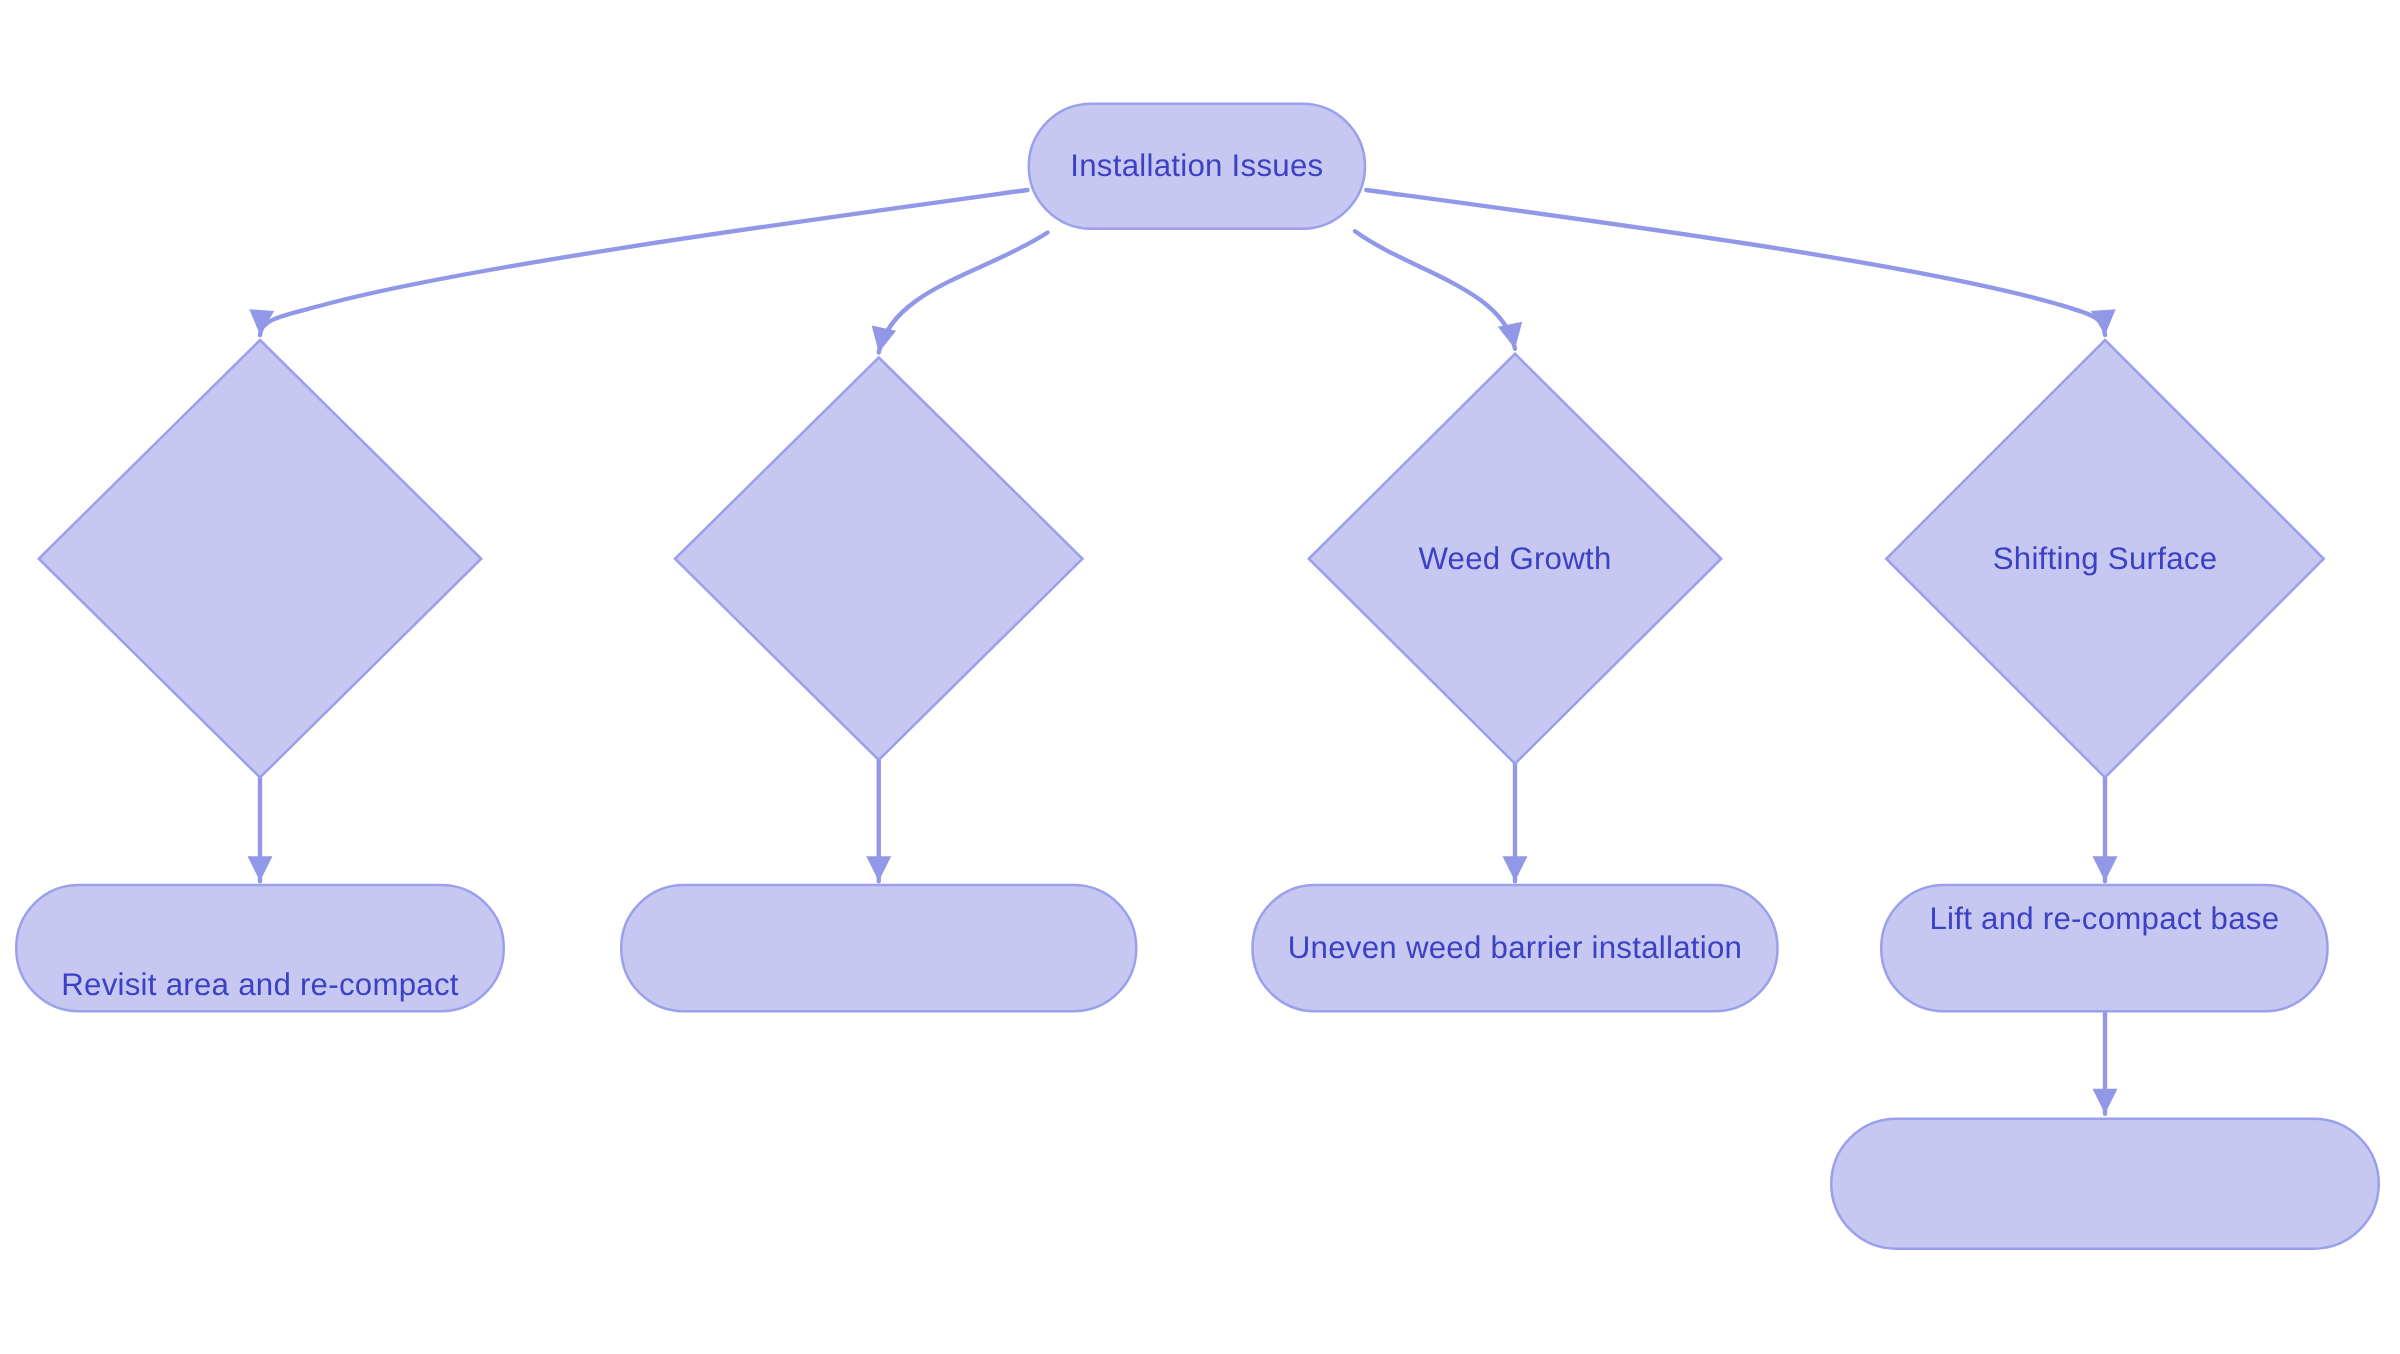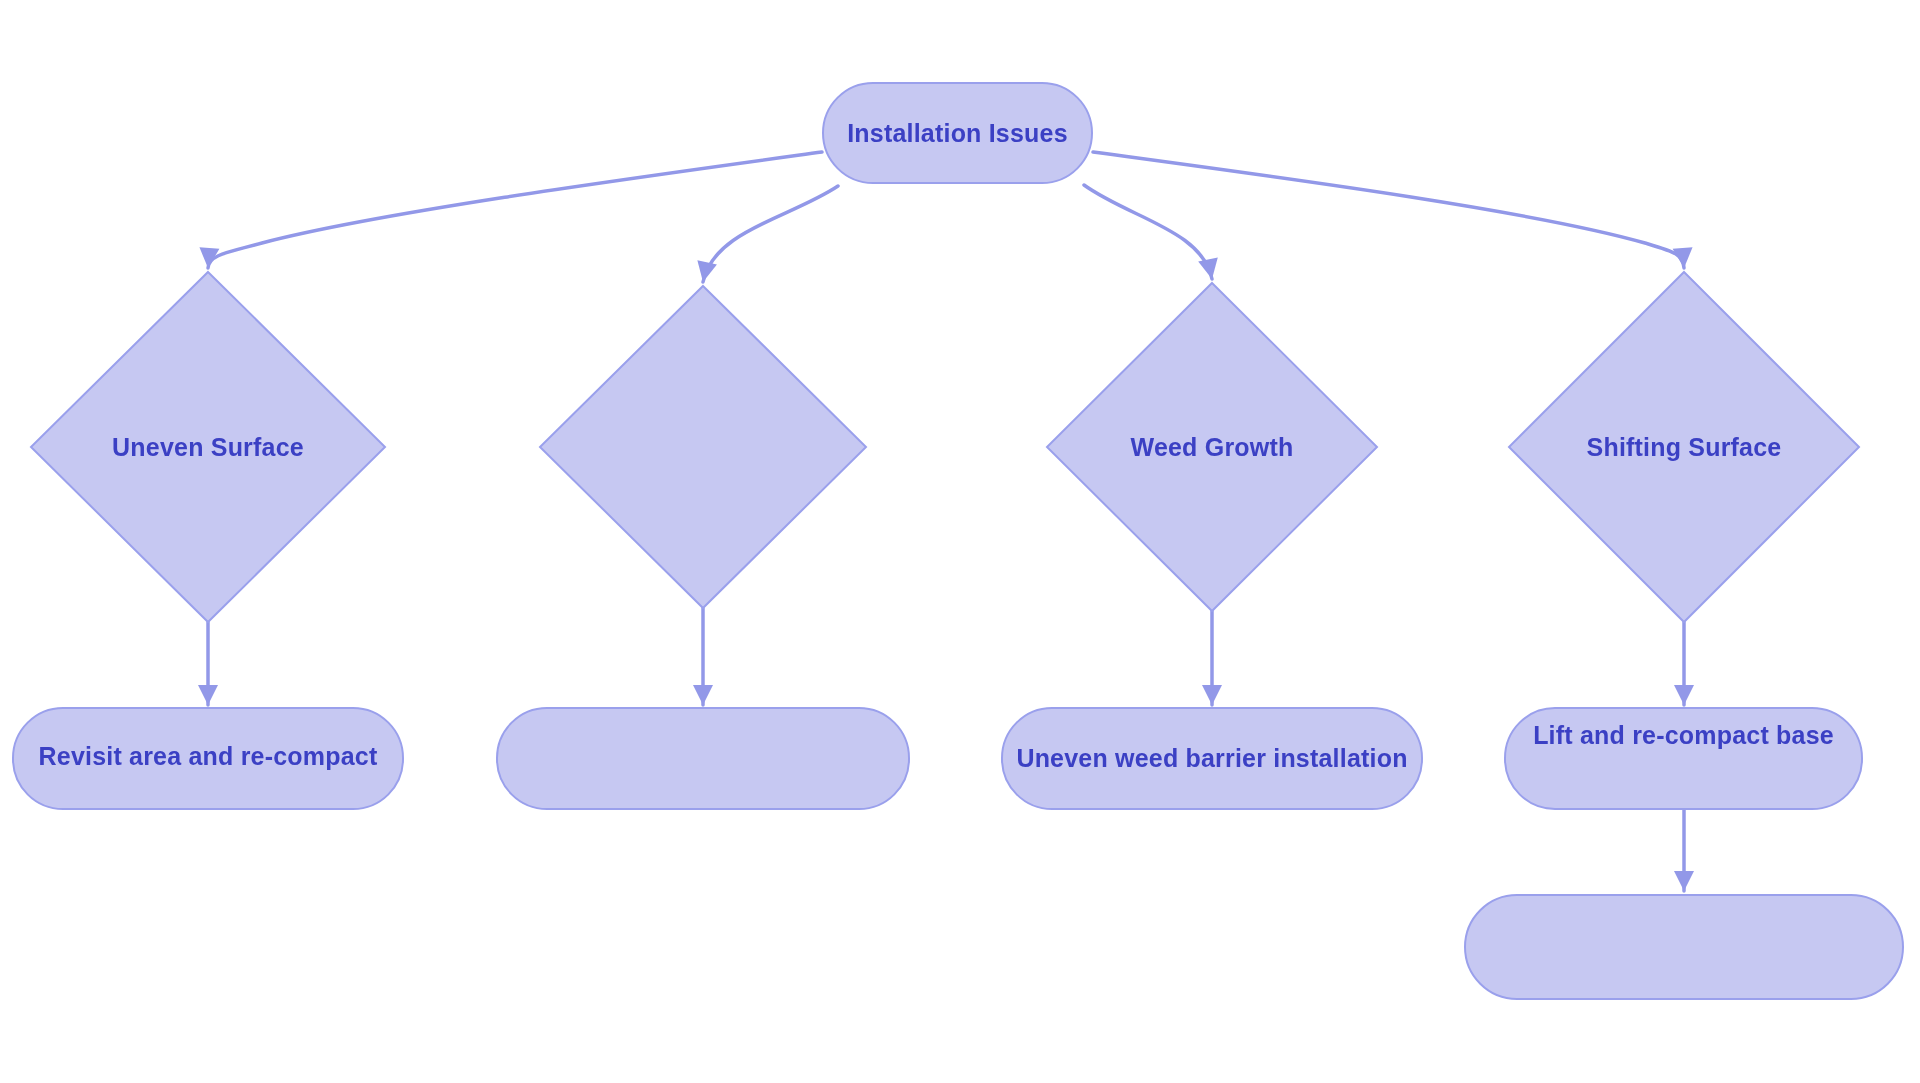--- a/index.html
+++ b/index.html
@@ -3,21 +3,20 @@
 <meta charset="utf-8">
 <style>
   html, body { margin: 0; padding: 0; background: #ffffff; }
   .canvas {
     position: relative;
     width: 1920px;
     height: 1083px;
     background: #ffffff;
     font-family: "Liberation Sans", "DejaVu Sans", sans-serif;
     overflow: hidden;
-    font-weight: bold;
   }
   .canvas svg { position: absolute; left: 0; top: 0; }
   .edge {
     fill: none;
     stroke-width: 3.5px;
     stroke-linecap: round;
     marker-end: url(#arrowhead);
   }
   .shape { stroke-width: 2px; }
   .label {
@@ -63,21 +62,20 @@
 
     <rect class="shape" x="13" y="708" width="390" height="101" rx="50" ry="50" fill="#c6c8f2" stroke="#9aa0ec"></rect>
     <rect class="shape" x="497" y="708" width="412" height="101" rx="50" ry="50" fill="#c6c8f2" stroke="#9aa0ec"></rect>
     <rect class="shape" x="1002" y="708" width="420" height="101" rx="50" ry="50" fill="#c6c8f2" stroke="#9aa0ec"></rect>
     <rect class="shape" x="1505" y="708" width="357" height="101" rx="50" ry="50" fill="#c6c8f2" stroke="#9aa0ec"></rect>
     <rect class="shape" x="1465" y="895" width="438" height="104" rx="52" ry="52" fill="#c6c8f2" stroke="#9aa0ec"></rect>
   </svg>
 
   <div class="label" style="left:823px; top:83px;  width:269px; height:100px">Installation Issues</div>
 
-  <div class="label" style="left:31px;   top:272px; width:354px; height:350px">Uneven Surface</div>
   <div class="label" style="left:1509px; top:272px; width:350px; height:350px">Shifting Surface</div>
   <div class="label" style="left:1047px; top:283px; width:330px; height:328px">Weed Growth</div>
 
-  <div class="label" style="left:13px;   top:708px; width:390px; height:96px">Revisit area and re-compact</div>
+  <div class="label" style="left:13px;   top:740px; width:390px; height:96px">Revisit area and re-compact</div>
   <div class="label" style="left:1002px; top:708px; width:420px; height:101px">Uneven weed barrier installation</div>
   <div class="label" style="left:1505px; top:685px; width:357px; height:101px">Lift and re-compact base</div>
 
 </div>
 
 </body></html>

